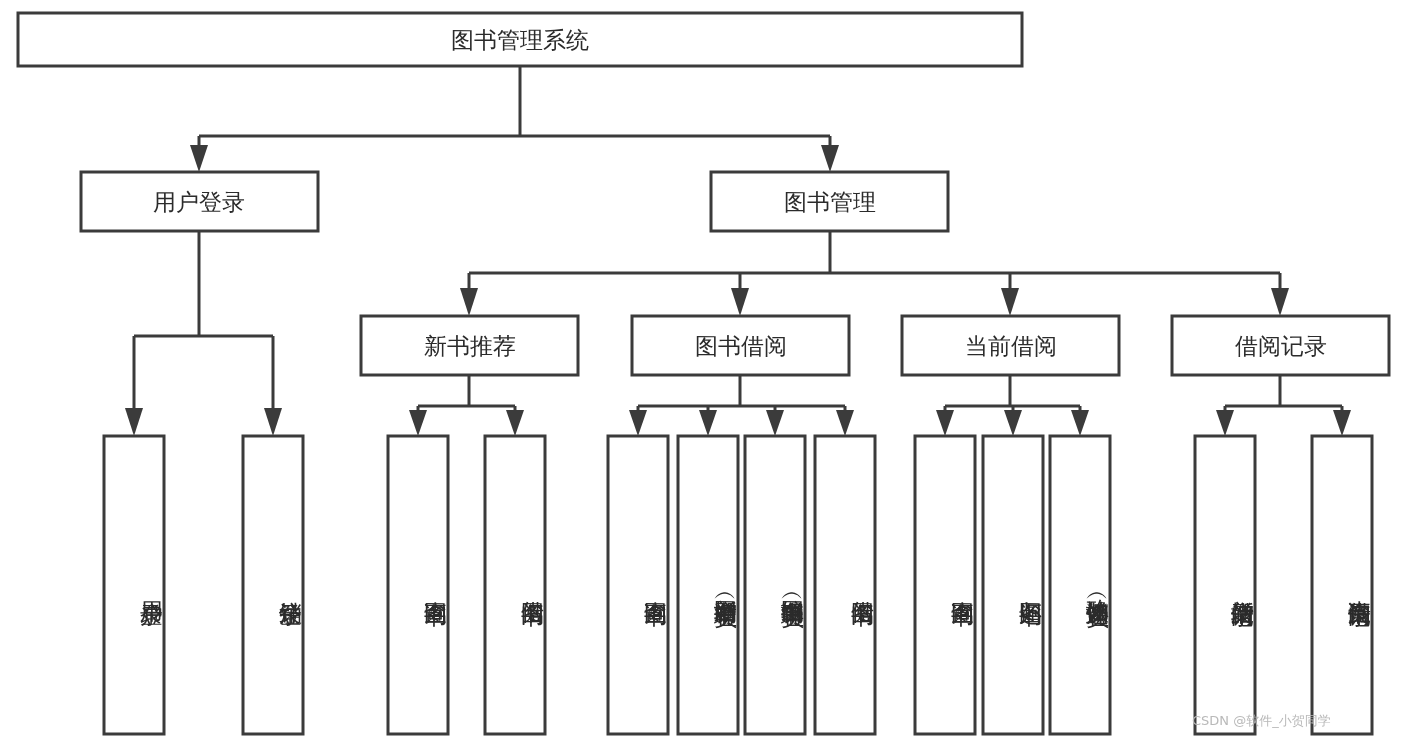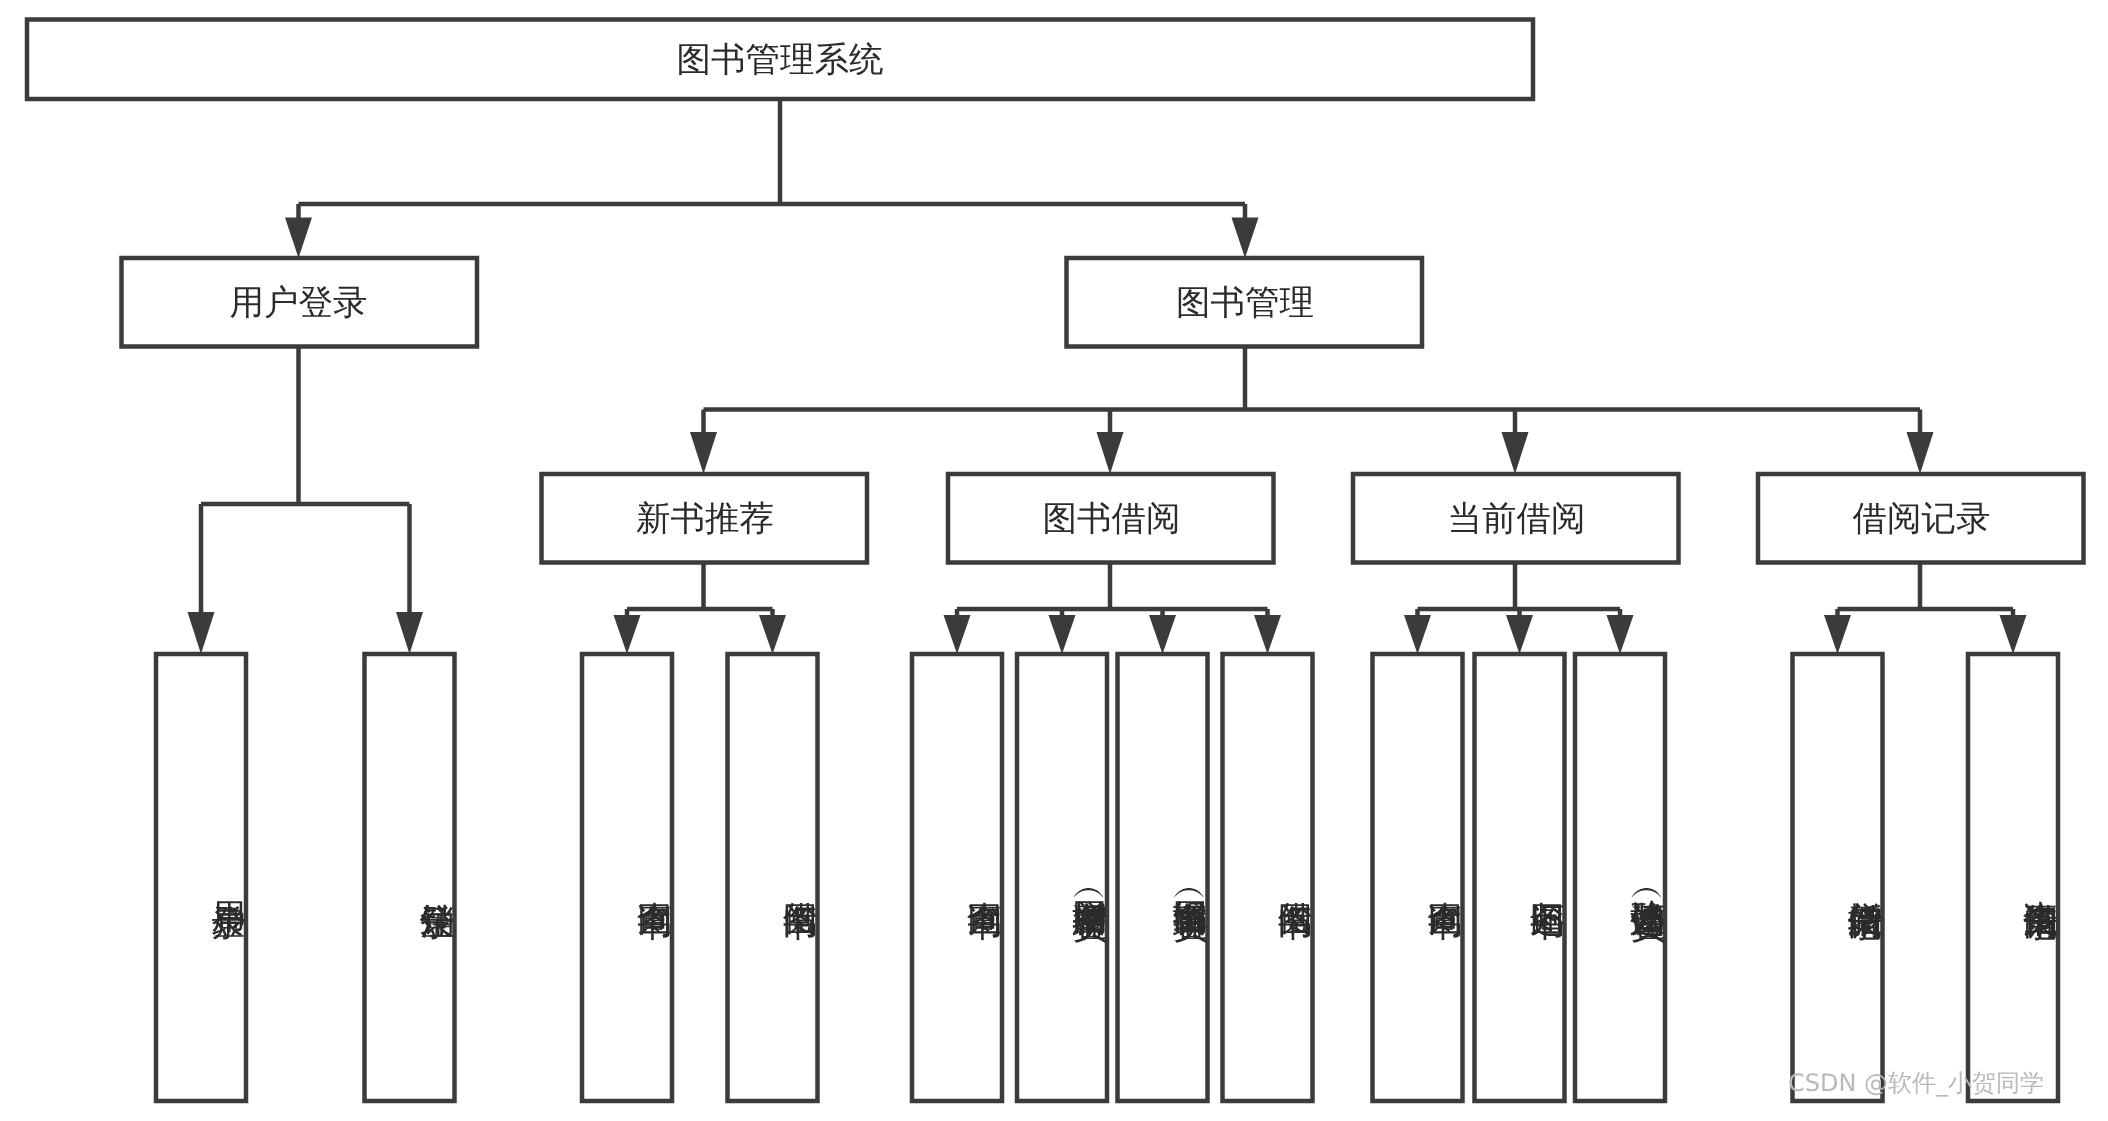--- a/index.html
+++ b/index.html
@@ -58,21 +58,21 @@
     letter-spacing: 1px;
     display: flex;
     align-items: flex-start;
     justify-content: center;
     white-space: nowrap;
     user-select: none;
   }
   .watermark {
     position: absolute;
     font-family: "DejaVu Sans", "Liberation Sans", sans-serif;
-    font-size: 16px;
+    font-size: 13px;
     color: #b9b9b9;
     white-space: nowrap;
     user-select: none;
     text-align: right;
   }
 </style>
 </head>
 <body>
 
 <div id="canvas">

